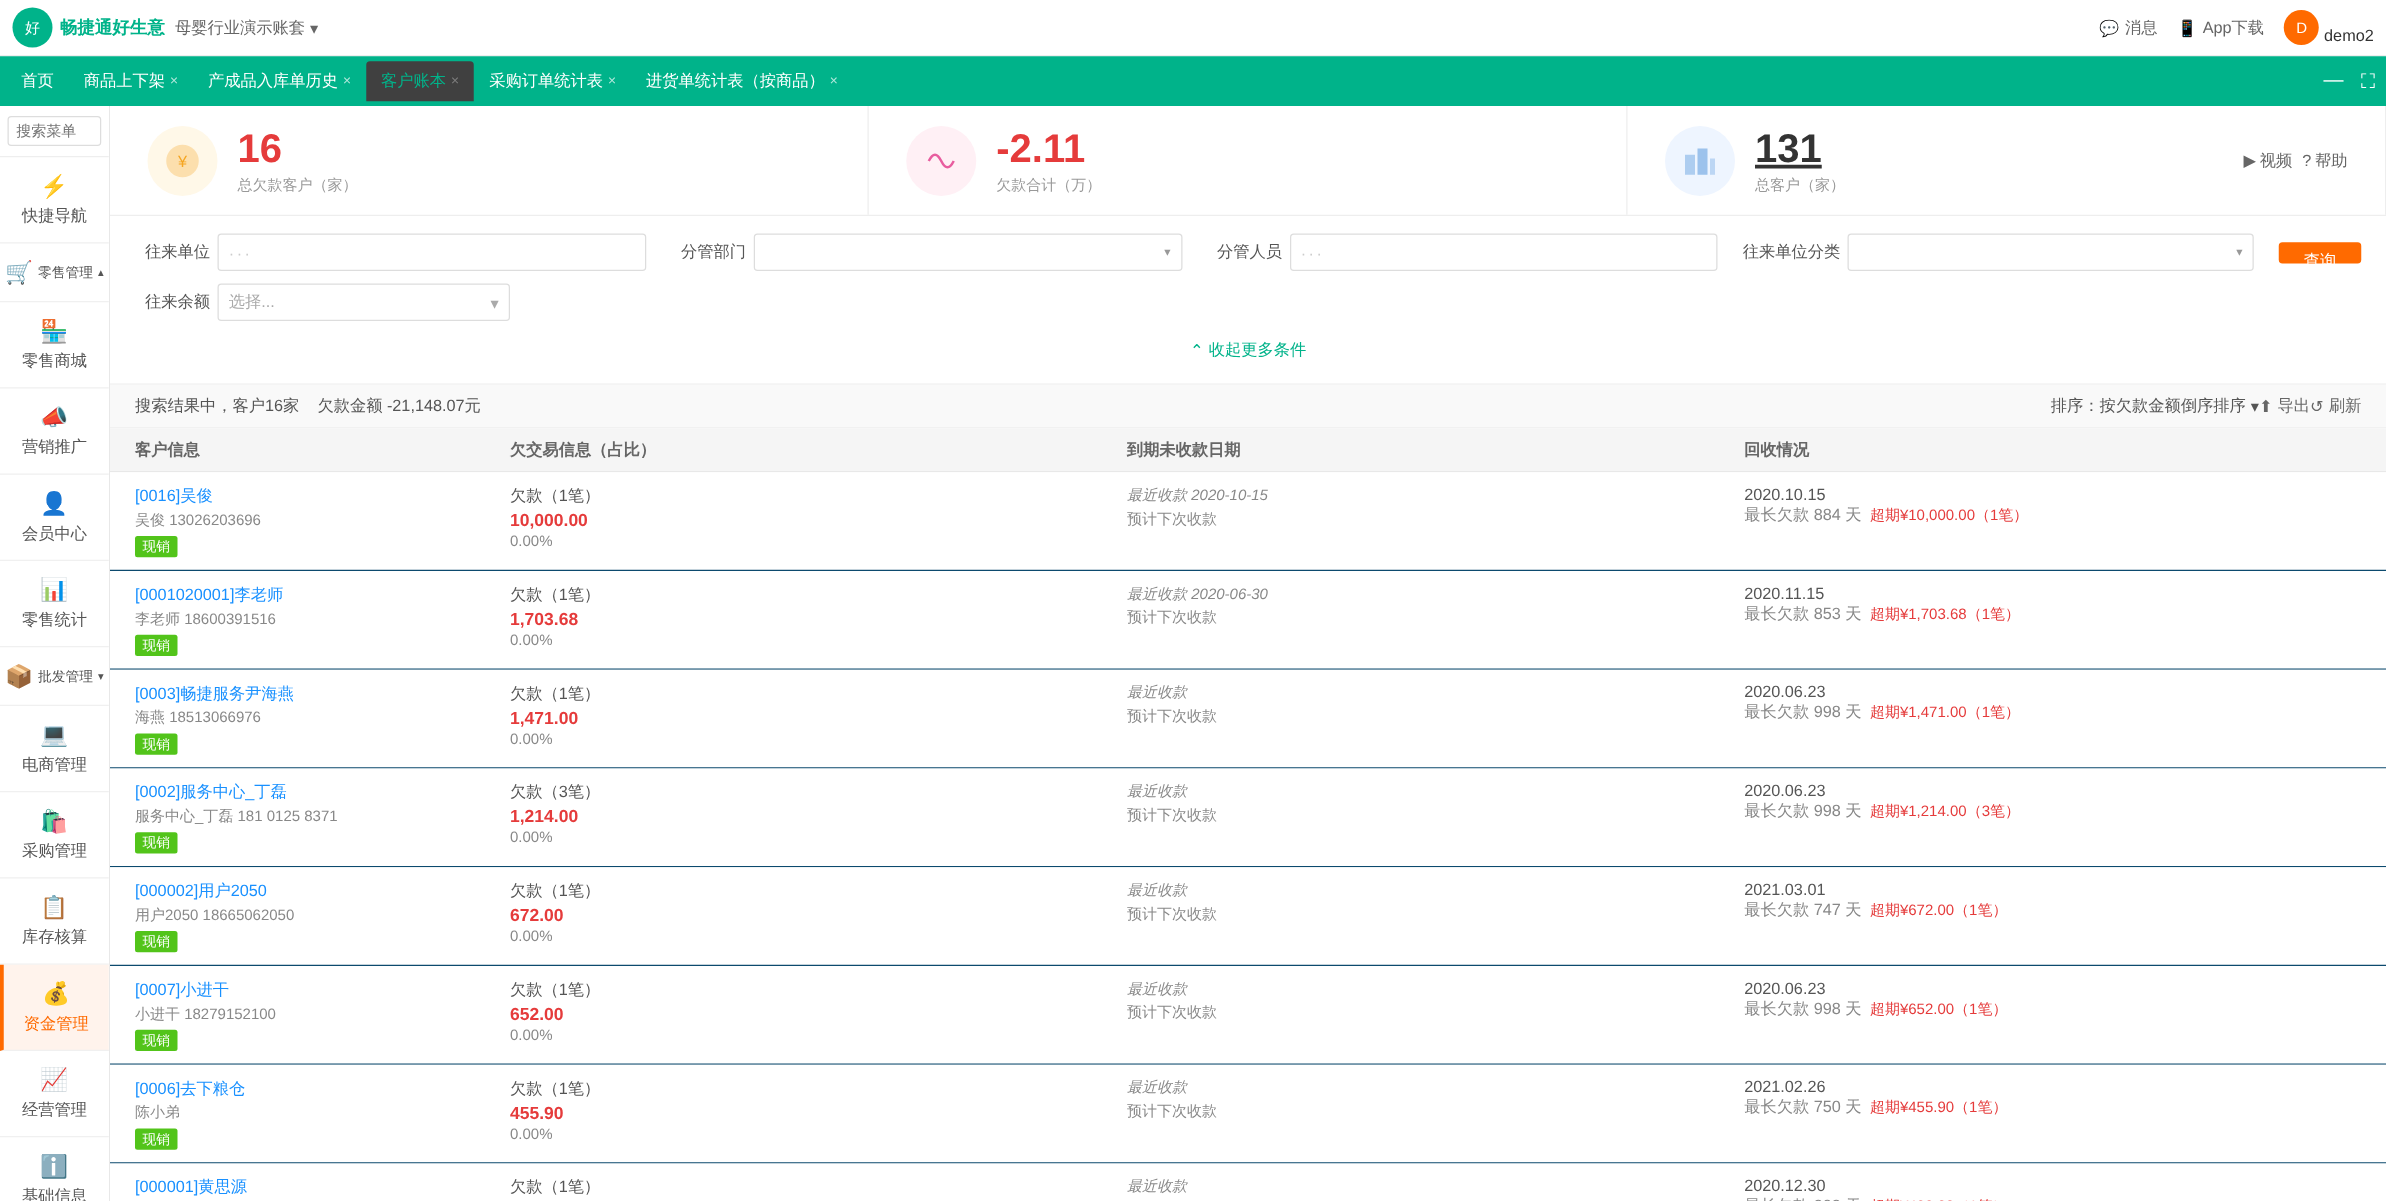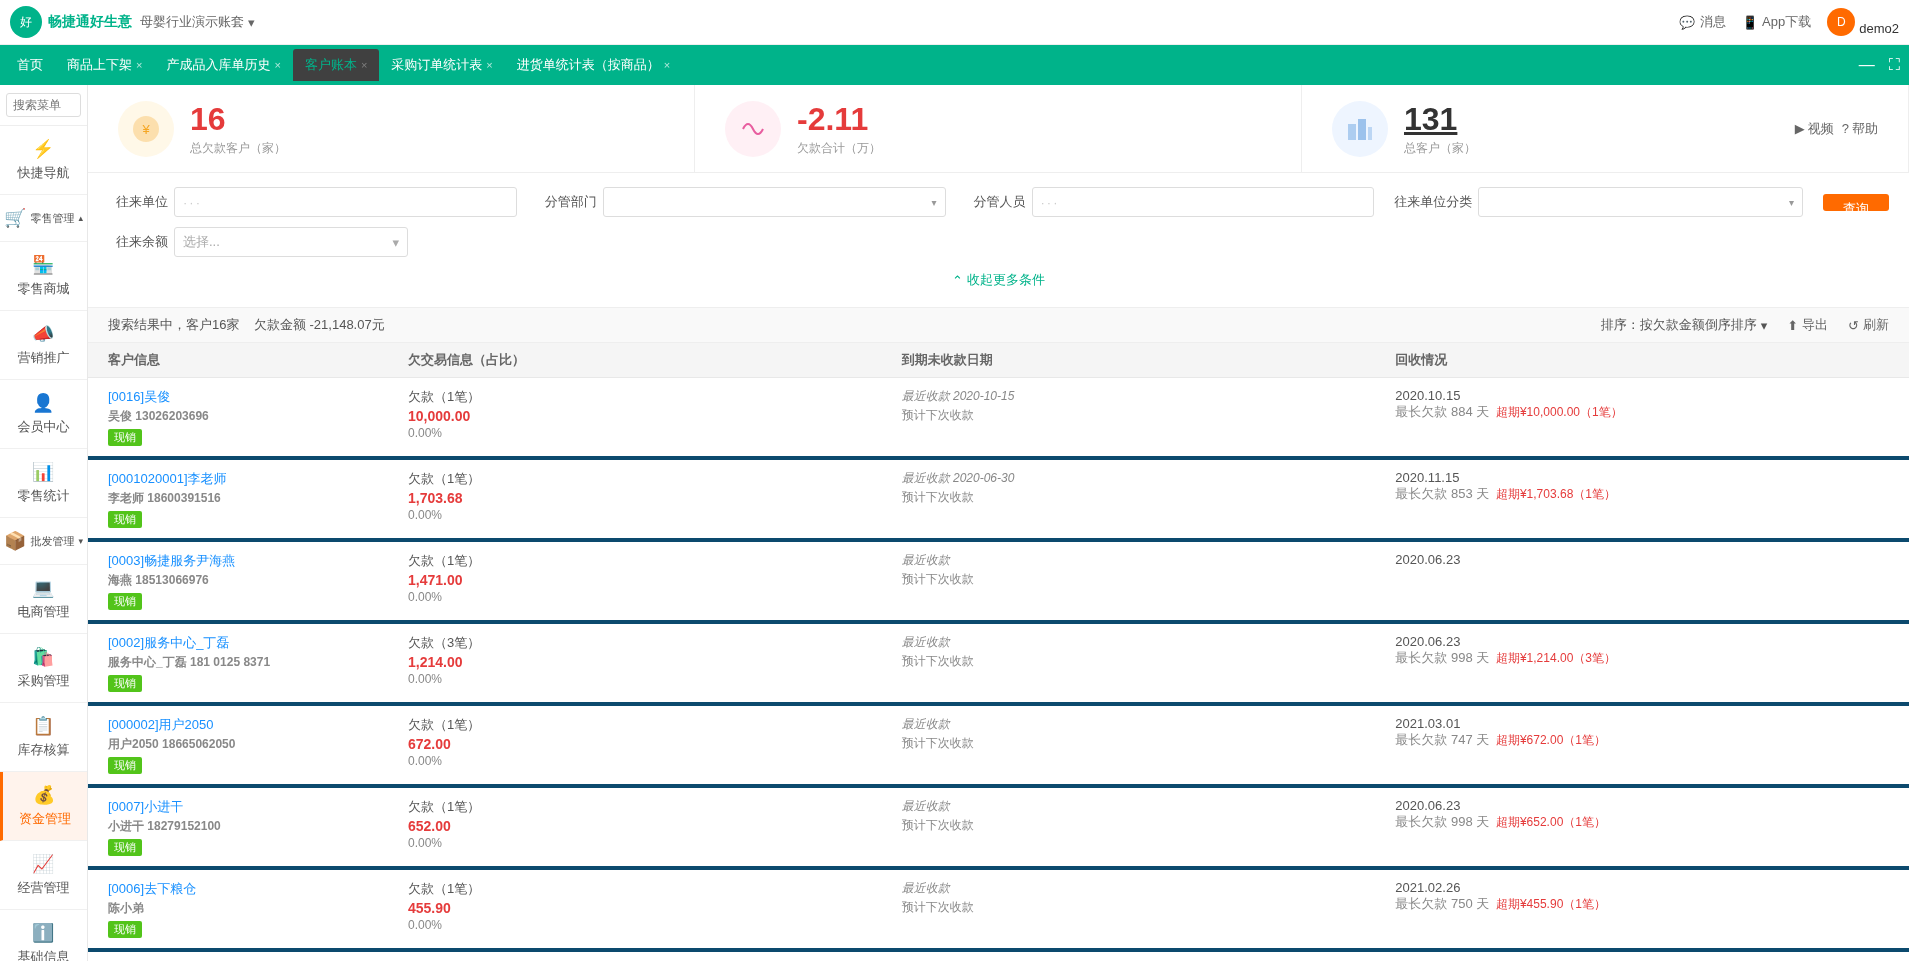--- a/index.html
+++ b/index.html
@@ -162,45 +162,45 @@
     
     .result-bar {
       display: flex;
       align-items: center;
       justify-content: space-between;
       padding: 8px 20px;
       background: #f9f9f9;
       border-bottom: 1px solid #eee;
     }
     .result-info { font-size: 13px; color: #555; }
-    .result-actions { display: flex; align-items: center; gap: 20px; font-size: 12px; color: #555; }
+    .result-actions { display: flex; align-items: center; gap: 0; font-size: 12px; color: #555; }
     .sort-select { display: flex; align-items: center; gap: 4px; cursor: pointer; }
 
     
     .data-table { width: 100%; background: #fff; }
     .table-header {
       display: grid;
       grid-template-columns: 300px 1fr 1fr 1fr;
       background: #f5f5f5;
       border-bottom: 1px solid #e8e8e8;
       padding: 8px 20px;
       font-size: 13px;
       color: #666;
       font-weight: bold;
     }
     .table-row {
       display: grid;
       grid-template-columns: 300px 1fr 1fr 1fr;
-      border-bottom: 4px solid #0c4a6e;
+      border-bottom: 1px solid #0c4a6e;
       padding: 10px 20px;
       background: #fff;
       align-items: start;
     }
     .customer-name { color: #1890ff; font-size: 13px; cursor: pointer; text-decoration: none; }
-    .customer-phone { color: #888; font-size: 12px; margin-top: 2px; font-weight: bold; }
+    .customer-phone { color: #888; font-size: 12px; margin-top: 2px; }
     .customer-tag {
       display: inline-block;
       background: #52c41a;
       color: #fff;
       font-size: 11px;
       padding: 1px 6px;
       border-radius: 2px;
       margin-top: 4px;
     }
     .debt-count { color: #555; font-size: 13px; }
@@ -522,20 +522,24 @@
           <div class="debt-count">欠款（1笔）</div>
           <div class="debt-amount">1,471.00</div>
           <div class="debt-percent">0.00%</div>
         </div>
         <div>
           <div class="recovery-date">最近收款</div>
           <div class="recovery-next">预计下次收款</div>
         </div>
         <div>
           <div class="due-date">2020.06.23</div>
+          <div class="overdue-days">
+            <span>最长欠款 998 天</span>&nbsp;
+            <span class="overdue-amount">超期¥1,471.00（1笔）</span>
+          </div>
         </div>
       </div>
 
       <div class="table-row">
         <div>
           <div><a class="customer-name">[0002]服务中心_丁磊</a></div>
           <div class="customer-phone">服务中心_丁磊  181 0125 8371</div>
           <span class="customer-tag">现销</span>
         </div>
         <div>

